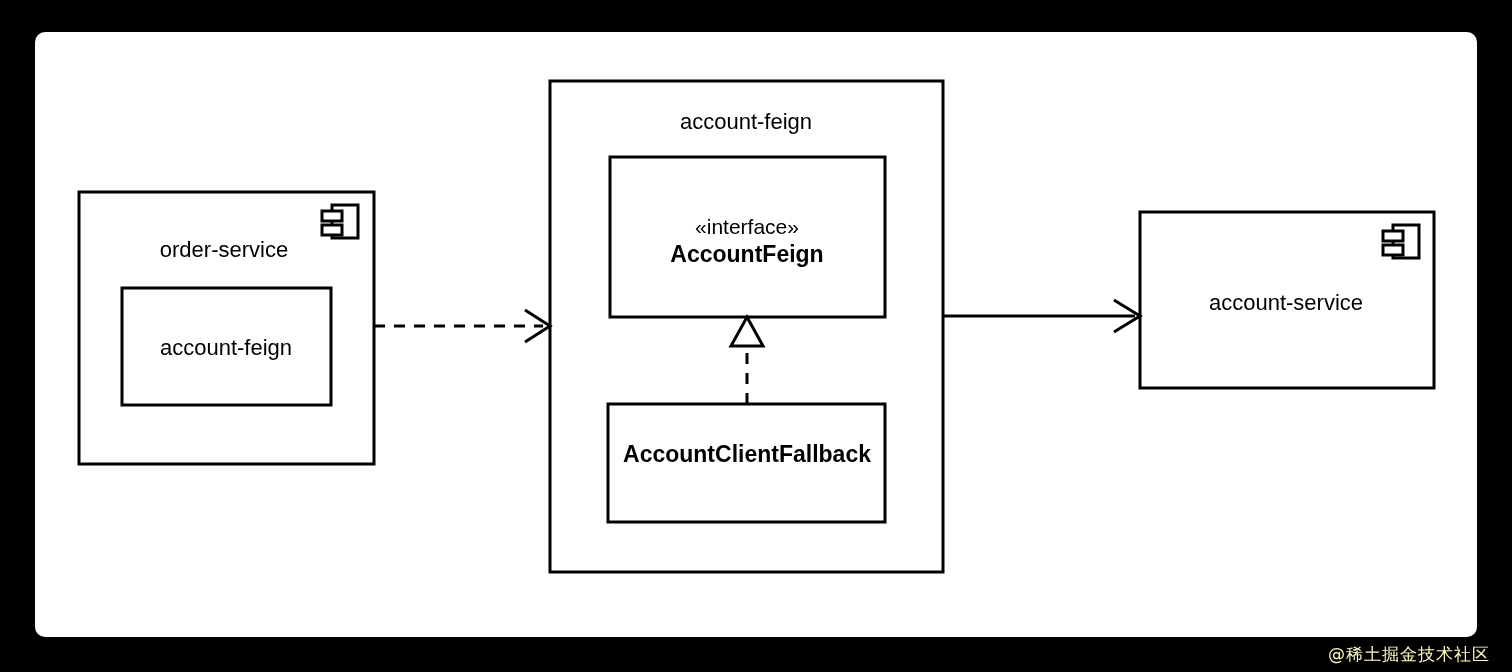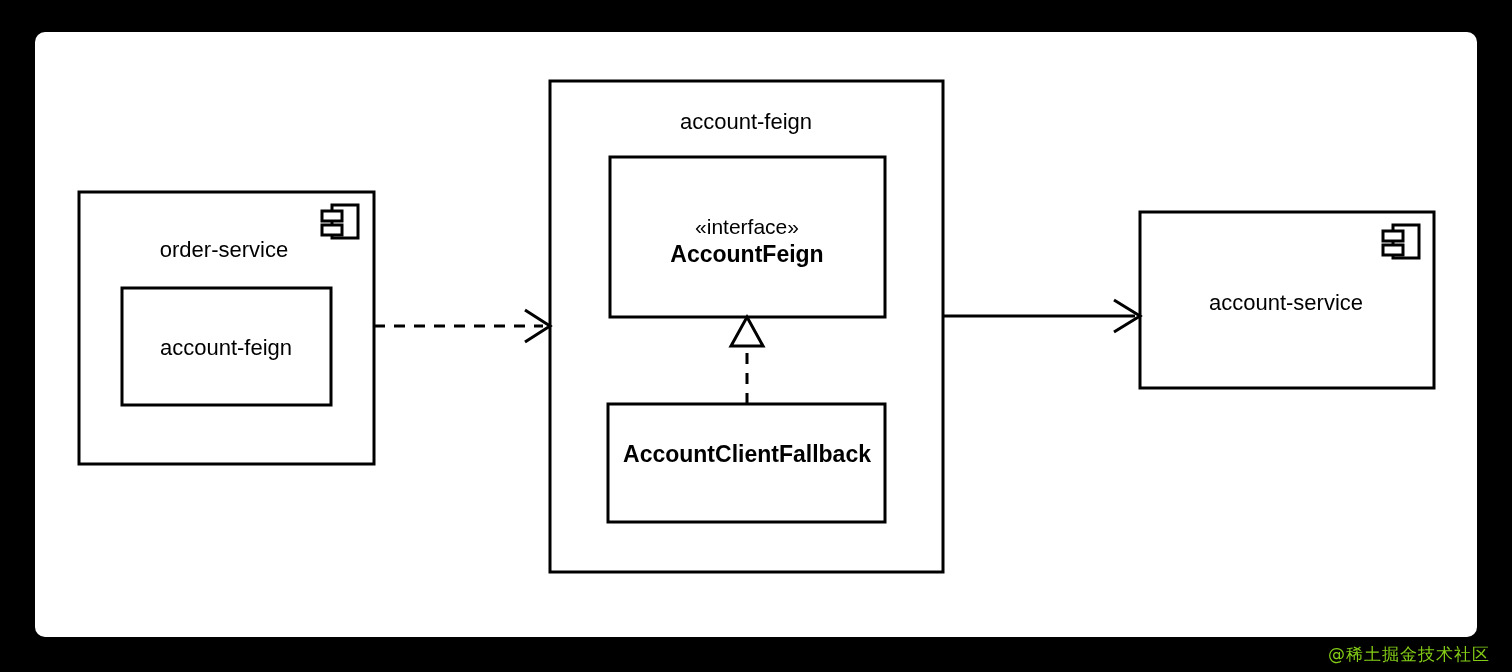--- a/index.html
+++ b/index.html
@@ -83,21 +83,21 @@
   }
   .lbl-stereo {
     font-size: 21px;
     text-anchor: middle;
   }
   #watermark {
     position: absolute;
     right: 22px;
     bottom: 6px;
     font-size: 17px;
-    color: #84cc16;
+    color: #fef9c3;
     font-family: "DejaVu Sans", sans-serif;
     white-space: nowrap;
     letter-spacing: 1px;
   }
 </style>
 </head>
 <body>
 
 <div id="root">
 

